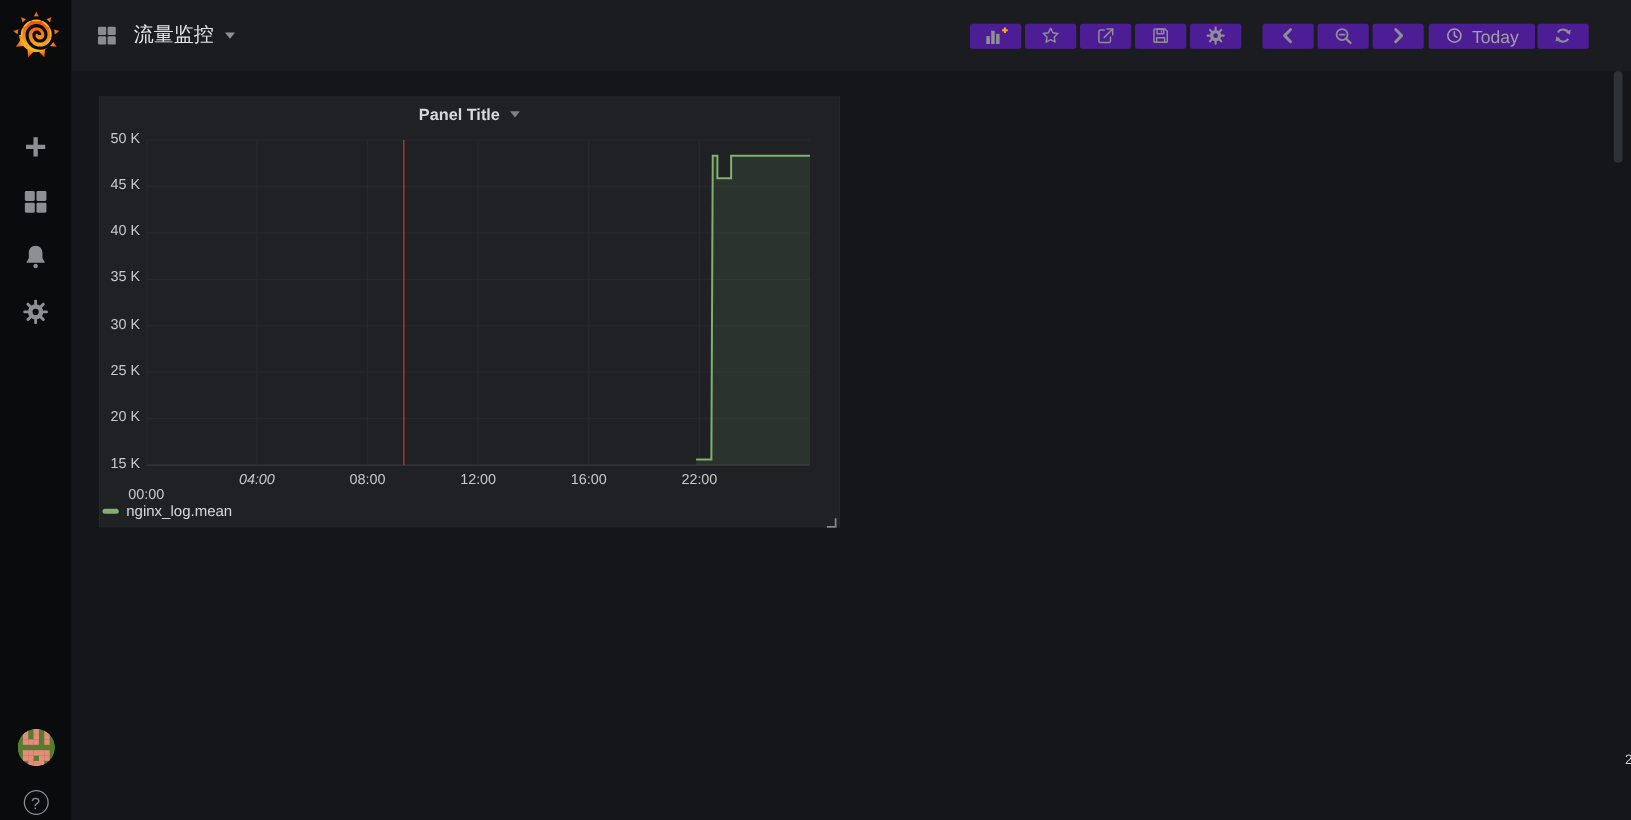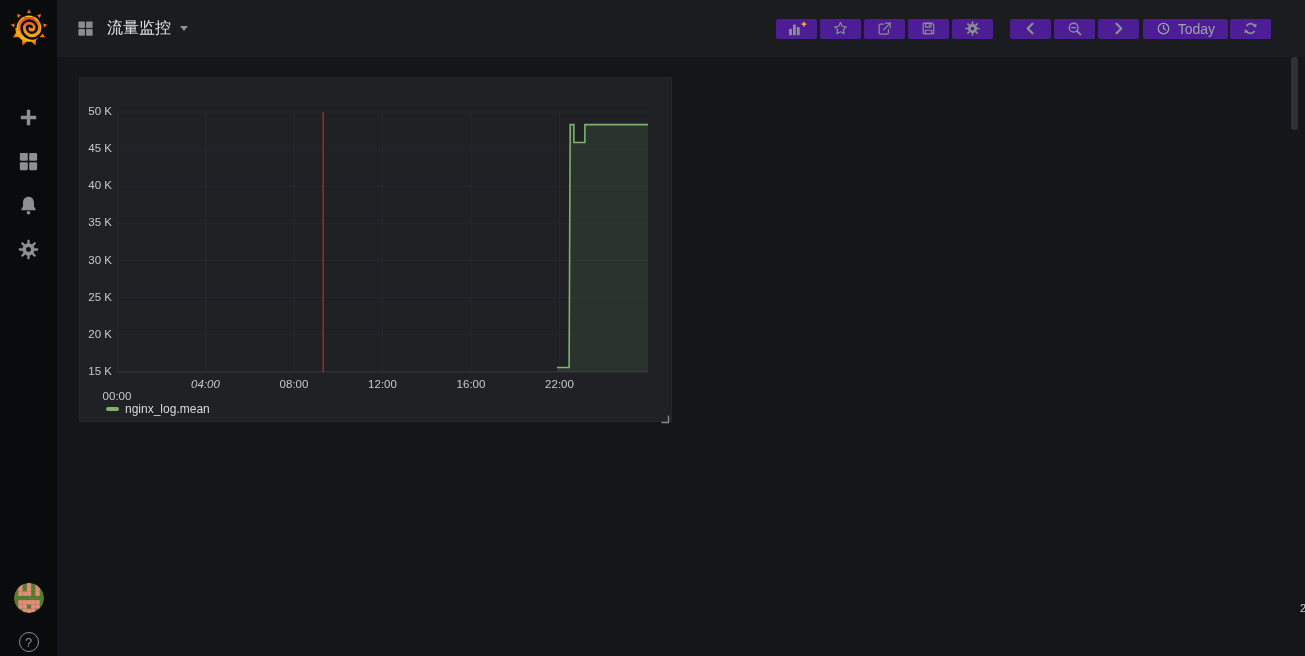--- a/index.html
+++ b/index.html
@@ -51,21 +51,21 @@
   .panel-title{font-size:13px;font-weight:700;color:#d8d9da;}
   .plot{position:absolute;left:37px;top:34px;width:531px;height:260px;}
   .plot svg.chart{position:absolute;left:0;top:0;width:531px;height:260px;overflow:visible;}
   .ytick{position:absolute;left:-45px;width:40px;text-align:right;font-size:11.5px;color:#c8c9ca;white-space:nowrap;}
   .xtick{position:absolute;top:266px;width:60px;text-align:center;font-size:11.5px;color:#c8c9ca;}
   .tooltip{position:absolute;left:168px;top:88px;background:#121416;border-radius:4px;
     padding:8px 11px;box-shadow:0 3px 10px rgba(0,0,0,.55);z-index:3;white-space:nowrap;}
   .tt-time{font-size:11.5px;font-weight:700;color:#ebebec;}
   .tt-row{margin-top:7px;font-size:11.5px;color:#d3d4d5;display:flex;align-items:center;gap:6px;}
   .tt-swatch{width:11px;height:3px;border-radius:1.5px;display:inline-block;}
-  .legend{position:absolute;left:26px;top:324px;display:flex;align-items:flex-end;gap:14px;}
+  .legend{position:absolute;left:2px;top:324px;display:flex;align-items:flex-end;gap:14px;}
   .legend-item{display:flex;align-items:center;gap:6px;font-size:12px;color:#d8d9da;cursor:pointer;}
   .lg-swatch{width:13px;height:4px;border-radius:2px;display:inline-block;}
   .resize-handle{position:absolute;right:1px;bottom:1px;width:10px;height:10px;cursor:nwse-resize;}
   
   .scroll-thumb{position:absolute;right:7px;top:57px;width:7px;height:73px;background:#2e3136;border-radius:3px;}
   .edge-text{position:absolute;left:1300px;top:602px;font-size:11px;color:#cdcdcd;}
 </style>
 </head>
 <body>
 
@@ -294,20 +294,24 @@
               <polygon points="20.6,5.2 19.8,11 14.9,7.9"></polygon>
               <polygon points="3.4,18.8 4.2,13 9.1,16.1"></polygon>
             </g>
           </svg>
         </span>
     </button>
   </div>
 </div>
 
 <div class="panel">
+  <div class="panel-header">
+    <span class="panel-title">Panel Title</span>
+    <span class="caret-down" style="border-top-color:#7e8083;"></span>
+  </div>
 
   <div class="plot">
     <svg class="chart" id="chart-svg">
         <line x1="0" y1="0.0" x2="531" y2="0.0" stroke="#26282d" stroke-width="1"></line>
         <line x1="0" y1="37.1" x2="531" y2="37.1" stroke="#26282d" stroke-width="1"></line>
         <line x1="0" y1="74.3" x2="531" y2="74.3" stroke="#26282d" stroke-width="1"></line>
         <line x1="0" y1="111.4" x2="531" y2="111.4" stroke="#26282d" stroke-width="1"></line>
         <line x1="0" y1="148.6" x2="531" y2="148.6" stroke="#26282d" stroke-width="1"></line>
         <line x1="0" y1="185.7" x2="531" y2="185.7" stroke="#26282d" stroke-width="1"></line>
         <line x1="0" y1="222.9" x2="531" y2="222.9" stroke="#26282d" stroke-width="1"></line>

